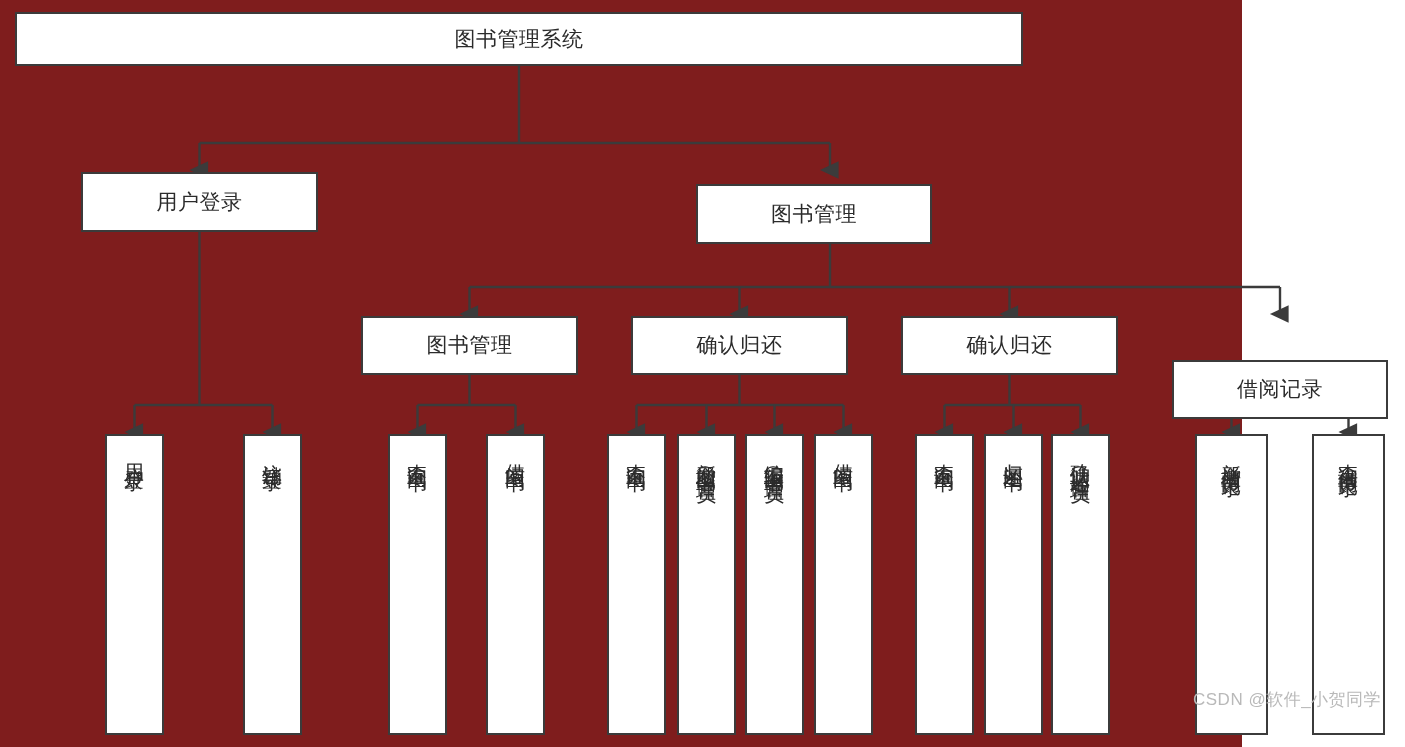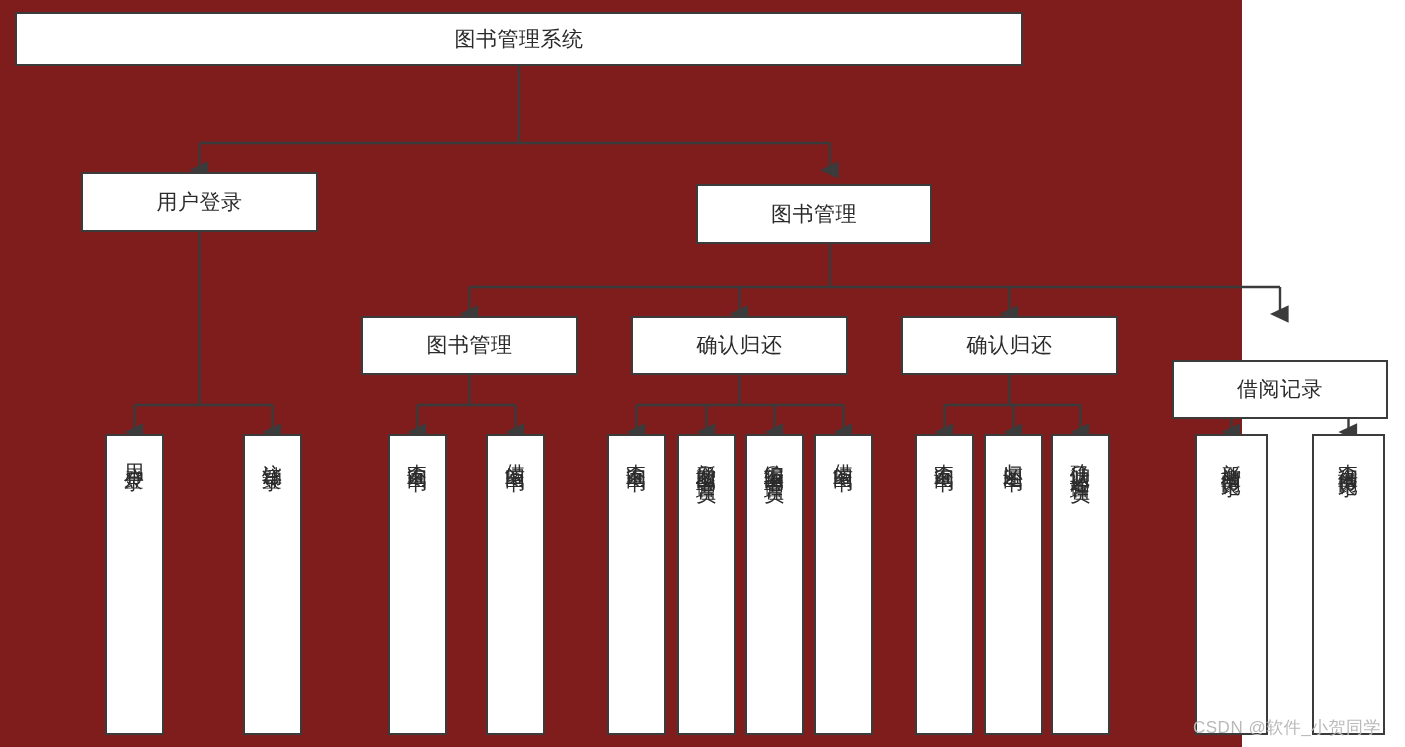--- a/index.html
+++ b/index.html
@@ -160,14 +160,14 @@
         <span class="vtext">确认归还（管理员）</span>
       </div>
       <div class="node vertical" style="left: 1195px; top: 434px; width: 73px; height: 301px;">
         <span class="vtext">新增借阅记录</span>
       </div>
       <div class="node vertical" style="left: 1312px; top: 434px; width: 73px; height: 301px;">
         <span class="vtext">查询借阅记录</span>
       </div>
     </div>
 
-  <div class="watermark" style="left: 1193px; top: 716px; text-align: right;">CSDN @软件_小贺同学</div>
+  <div class="watermark" style="left: 1193px; top: 688px; text-align: right;">CSDN @软件_小贺同学</div>
 </div>
 
 </body></html>

